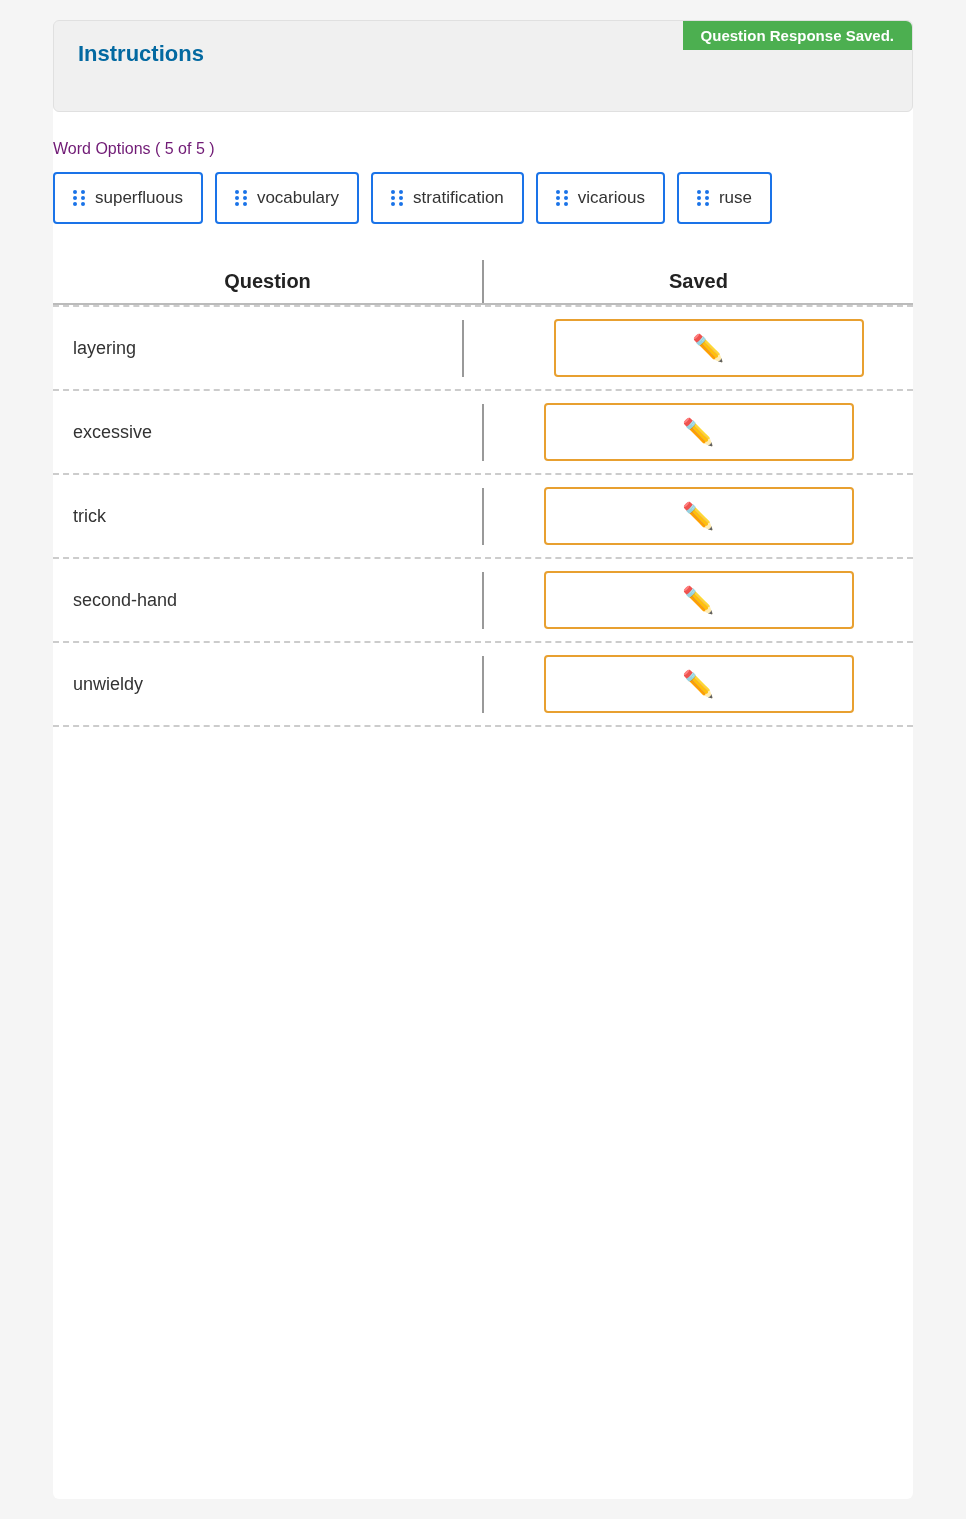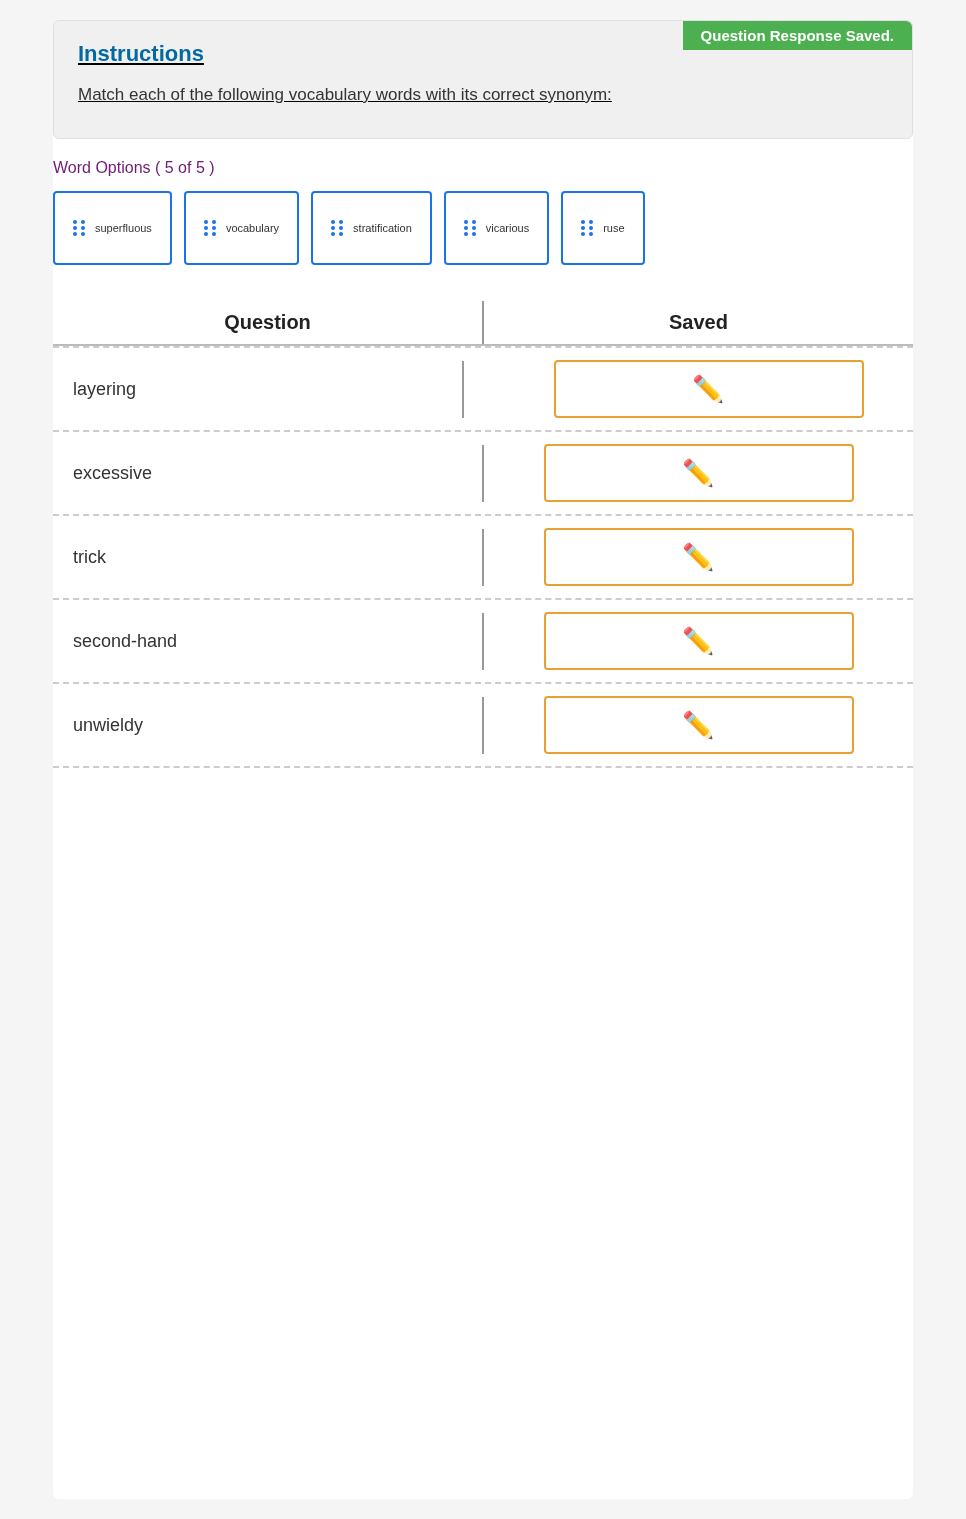--- a/index.html
+++ b/index.html
@@ -15,23 +15,22 @@
     .main-container {
       width: 860px;
       background: #fff;
       border-radius: 6px;
     }
     .instructions-box {
       background: #f0f0f0;
       border: 1px solid #e0e0e0;
       border-radius: 6px;
       padding: 20px 24px 30px 24px;
-      margin-bottom: 20px;
+      margin-bottom: 28px;
       position: relative;
-      text-decoration: underline;
     }
     .saved-badge {
       position: absolute;
       top: 0;
       right: 0;
       background: #4caf50;
       color: white;
       font-weight: bold;
       font-size: 15px;
       padding: 6px 18px;
@@ -60,22 +59,22 @@
       display: flex;
       flex-wrap: wrap;
       gap: 12px;
     }
     .word-chip {
       display: flex;
       align-items: center;
       gap: 8px;
       border: 2px solid #1a73e8;
       border-radius: 4px;
-      padding: 27px 18px;
-      font-size: 11px;
+      padding: 14px 18px;
+      font-size: 17px;
       color: #333;
       background: #fff;
       cursor: grab;
     }
     .drag-dots {
       display: grid;
       grid-template-columns: 1fr 1fr;
       gap: 2px;
       width: 14px;
     }
@@ -148,21 +147,20 @@
     }
   </style>
 </head>
 <body>
 
 <div class="main-container">
 
   <div class="instructions-box">
     <div class="saved-badge">Question Response Saved.</div>
     <div class="instructions-title">Instructions</div>
-    <div class="instructions-text">Match each of the following vocabulary words with its correct synonym:</div>
   </div>
 
   <div class="word-options-section">
     <div class="word-options-label">Word Options ( 5 of 5 )</div>
     <div class="word-options-row">
 
     <div class="word-chip">
           <div class="drag-dots">
             <span></span>
             <span></span>

